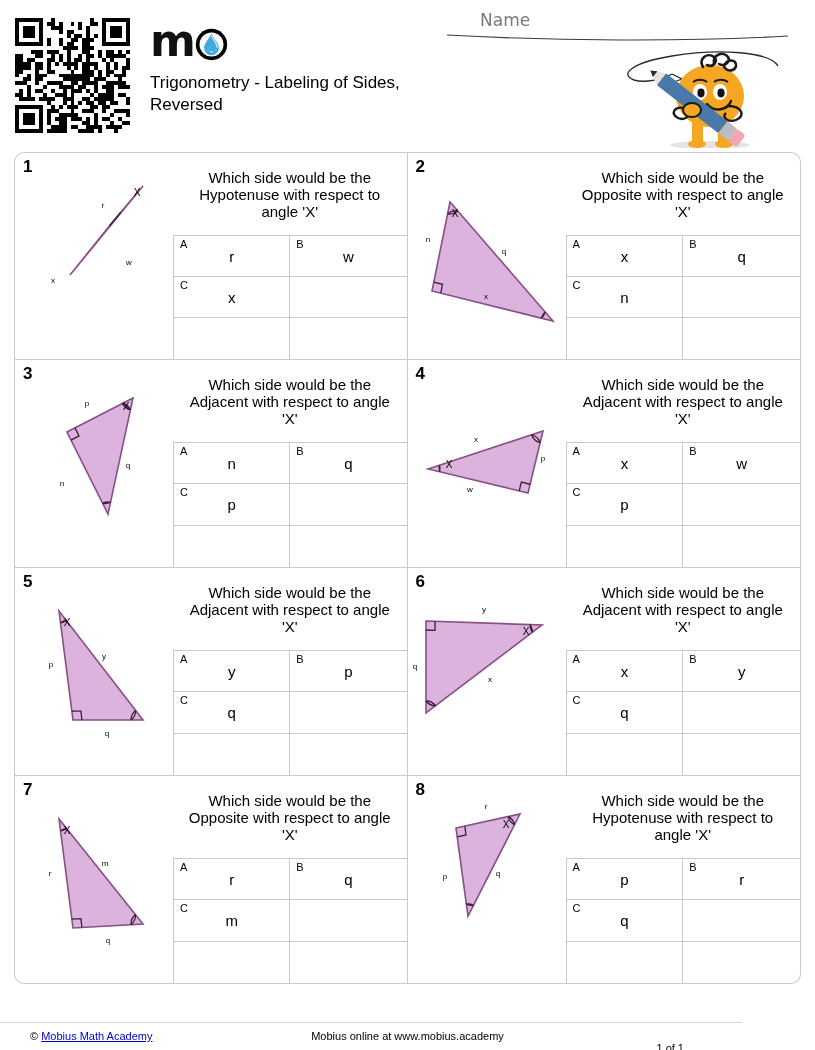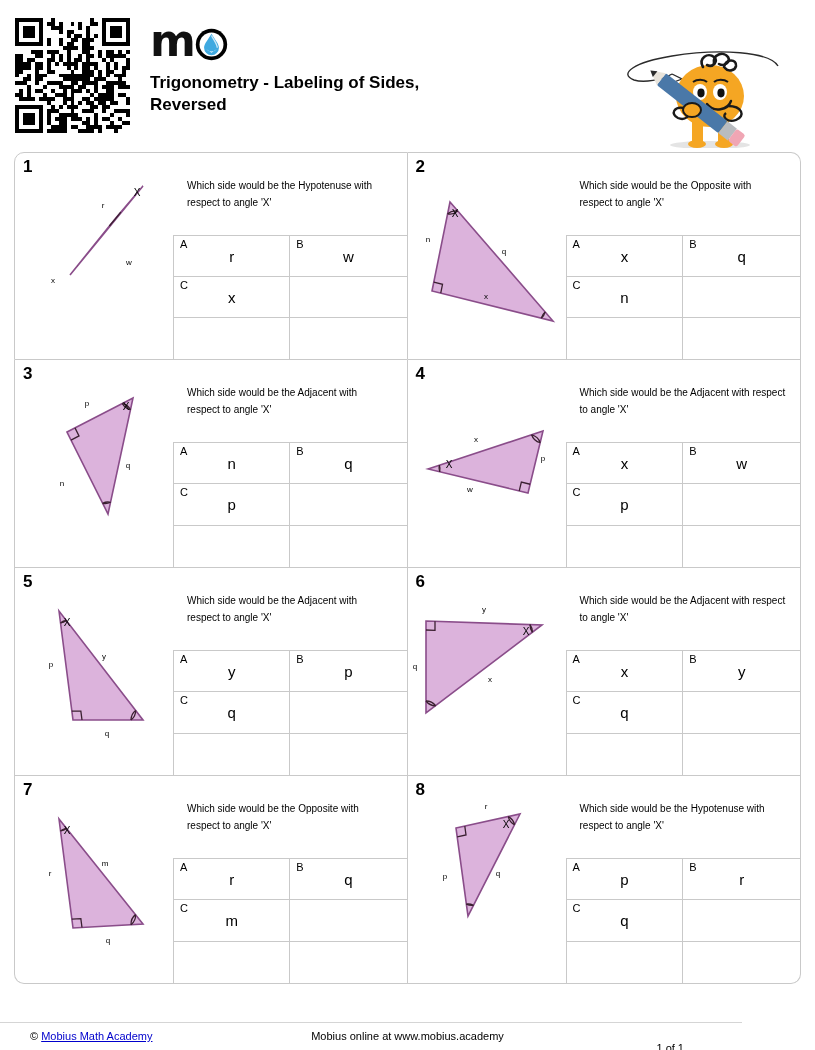--- a/index.html
+++ b/index.html
@@ -52,21 +52,21 @@
   }
   .logo-mark {
     width: 33px;
     height: 33px;
     margin: 0 1px;
     position: relative;
     top: 3px;
   }
   .worksheet-title {
     font-size: 17px;
-    font-weight: bold;
+    font-weight: normal;
     line-height: 22px;
     margin-top: 8px;
     color: #000;
     font-family: "Liberation Sans", sans-serif;
   }
 
   .name-area {
     position: absolute;
     left: 445px;
     top: 10px;
@@ -145,21 +145,22 @@
     flex: 1 1 auto;
     position: relative;
     display: flex;
     flex-direction: column;
   }
   .prompt {
     height: 82px;
     display: flex;
     align-items: center;
     justify-content: center;
-    font-size: 10px;
+    text-align: center;
+    font-size: 15px;
     line-height: 17px;
     padding: 0 14px;
     box-sizing: border-box;
     font-family: "Liberation Sans", sans-serif;
   }
   .answers {
     border-top: 1px solid #c9c9c9;
     border-left: 1px solid #c9c9c9;
     flex: 1 1 auto;
     display: grid;
@@ -254,20 +255,26 @@
           <circle cx="20" cy="20" r="14.5" fill="#fff"></circle>
           <path d="M20 7 C24 14 29 19 29 24 A9 9 0 0 1 11 24 C11 19 16 14 20 7 Z" fill="#3FA9E0"></path>
           <path d="M13 25 A9 9 0 0 0 27 25 L20 30 Z" fill="#ffffff" opacity="0.92"></path>
           <path d="M20 9 C23 15 27 19.5 27 24" fill="none" stroke="#ffffff" stroke-width="1.6" opacity="0.75"></path>
         </svg>
       </span>
     </div>
     <div class="worksheet-title">Trigonometry - Labeling of Sides, Reversed</div>
   </div>
 
+  <div class="name-area">
+    <div class="name-label">Name</div>
+    <svg class="name-rule" viewBox="0 0 345 12" preserveAspectRatio="none">
+      <path d="M2,3 C110,9 240,10 343,4" fill="none" stroke="#3a3a3a" stroke-width="1.1"></path>
+    </svg>
+  </div>
 
   <div class="mascot">
     <svg width="185" height="100" viewBox="0 0 185 100">
 
       <path d="M178,18 C170,4 120,0 72,8 C34,14 18,26 34,32 C44,35 62,32 72,26" fill="none" stroke="#2b2b2b" stroke-width="1.4"></path>
       <path d="M72,26 l10,5 l-8,3 l9,4" fill="none" stroke="#2b2b2b" stroke-width="1.3"></path>
 
       <ellipse cx="110" cy="97" rx="40" ry="4" fill="#dddddd" opacity="0.8"></ellipse>
 
       <path d="M92,72 l0,24 l11,0 l0,-24 Z" fill="#F5A623"></path>

